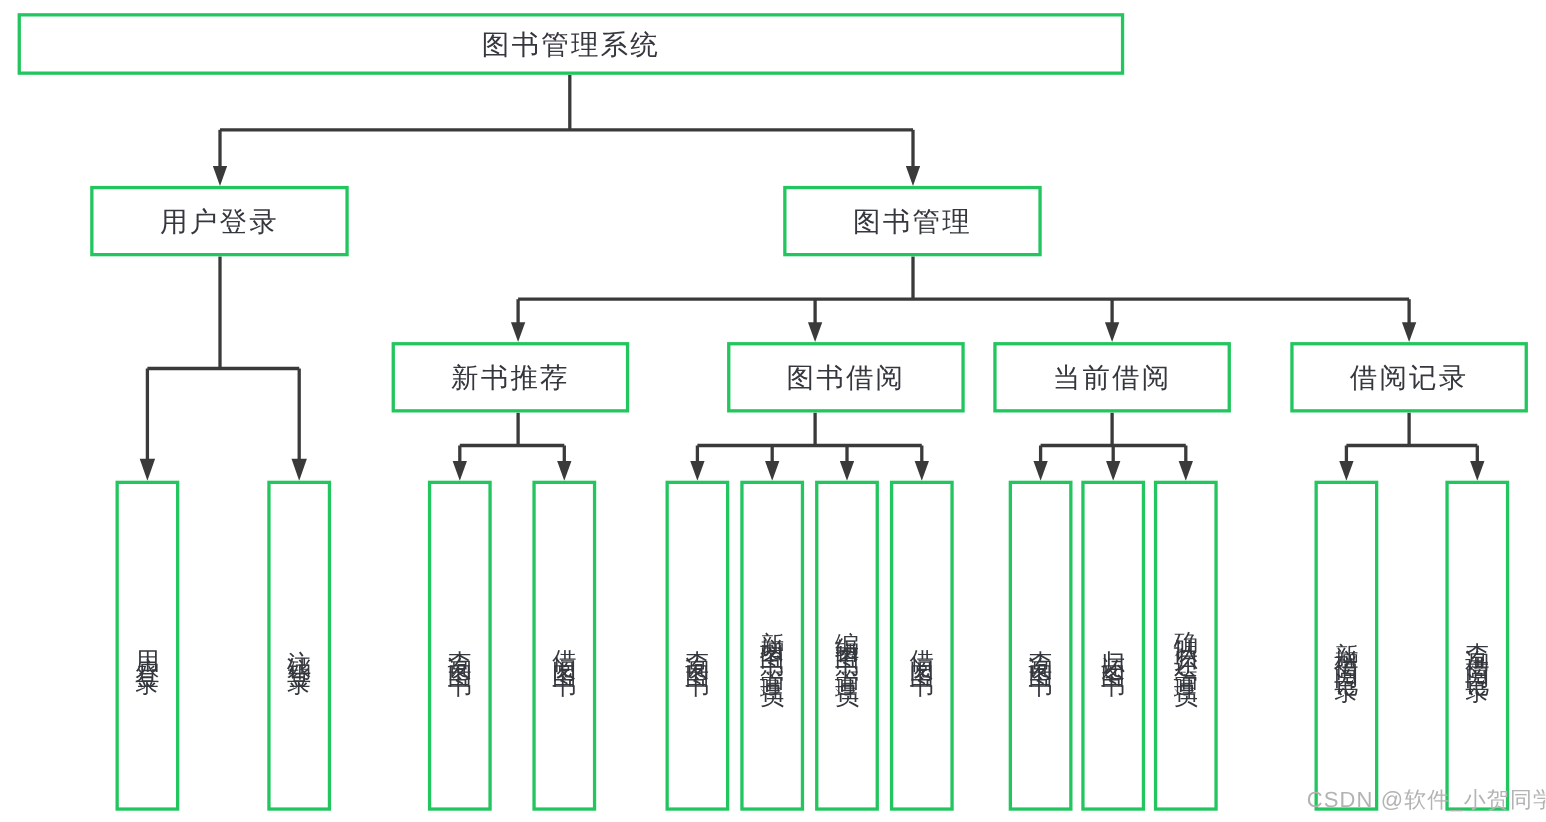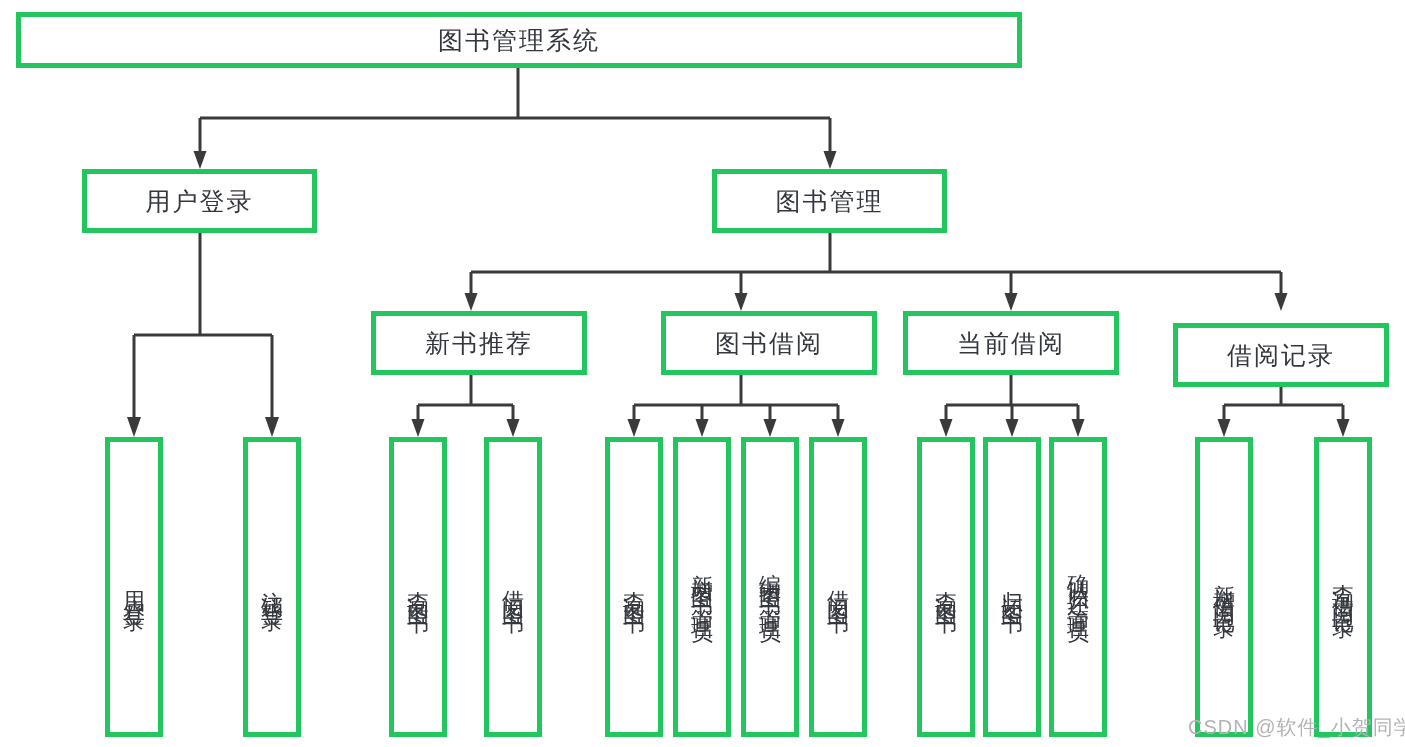--- a/index.html
+++ b/index.html
@@ -20,21 +20,21 @@
     left: 0;
     top: 0;
     width: 1405px;
     height: 747px;
     pointer-events: none;
   }
   .node {
     position: absolute;
     box-sizing: border-box;
     background: #ffffff;
-    border: 5px solid #22c55e;
+    border: 3px solid #22c55e;
     display: flex;
     align-items: center;
     justify-content: center;
     color: #34373d;
   }
   .hbox {
     font-size: 25px;
     letter-spacing: 2px;
     white-space: nowrap;
   }
@@ -49,24 +49,24 @@
     white-space: nowrap;
   }
   
   .lvl1 { left: 16px;  top: 12px;  width: 1006px; height: 56px; }
   .lvl2 { top: 169px; width: 235px; height: 64px; }
   .lvl3 { top: 311px; width: 216px; height: 64px; }
   .leaf { top: 437px; width: 58px;  height: 300px; }
 
   .n-user-login   { left: 82px;  }
   .n-book-mgmt    { left: 712px; align-items: center; }
-  .n-new-book     { left: 371px; }
+  .n-new-book     { left: 356px; }
   .n-book-borrow  { left: 633px; margin-left: 28px; }
   .n-cur-borrow   { left: 903px; }
-  .n-borrow-rec   { left: 1173px; margin-top: 12px; }
+  .n-borrow-rec   { left: 1173px; }
 
   .leaf-u0 { left: 105px; }
   .leaf-u1 { left: 243px; }
   .leaf-n0 { left: 389px; }
   .leaf-n1 { left: 484px; }
   .leaf-b0 { left: 605px; }
   .leaf-b1 { left: 673px; }
   .leaf-b2 { left: 741px; }
   .leaf-b3 { left: 809px; }
   .leaf-c0 { left: 917px; }

